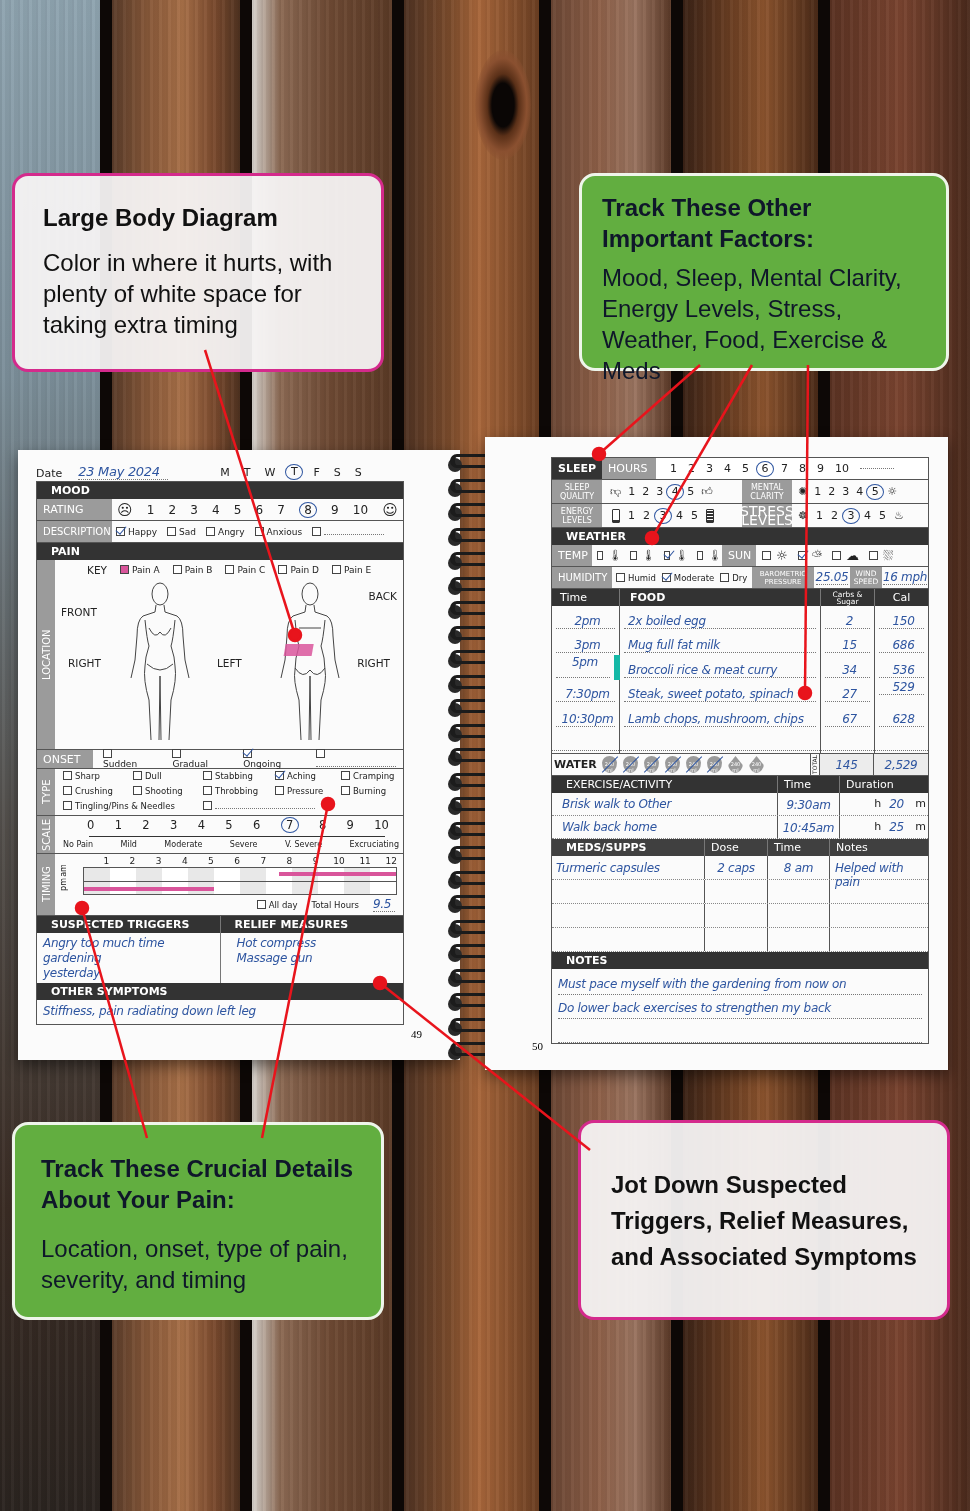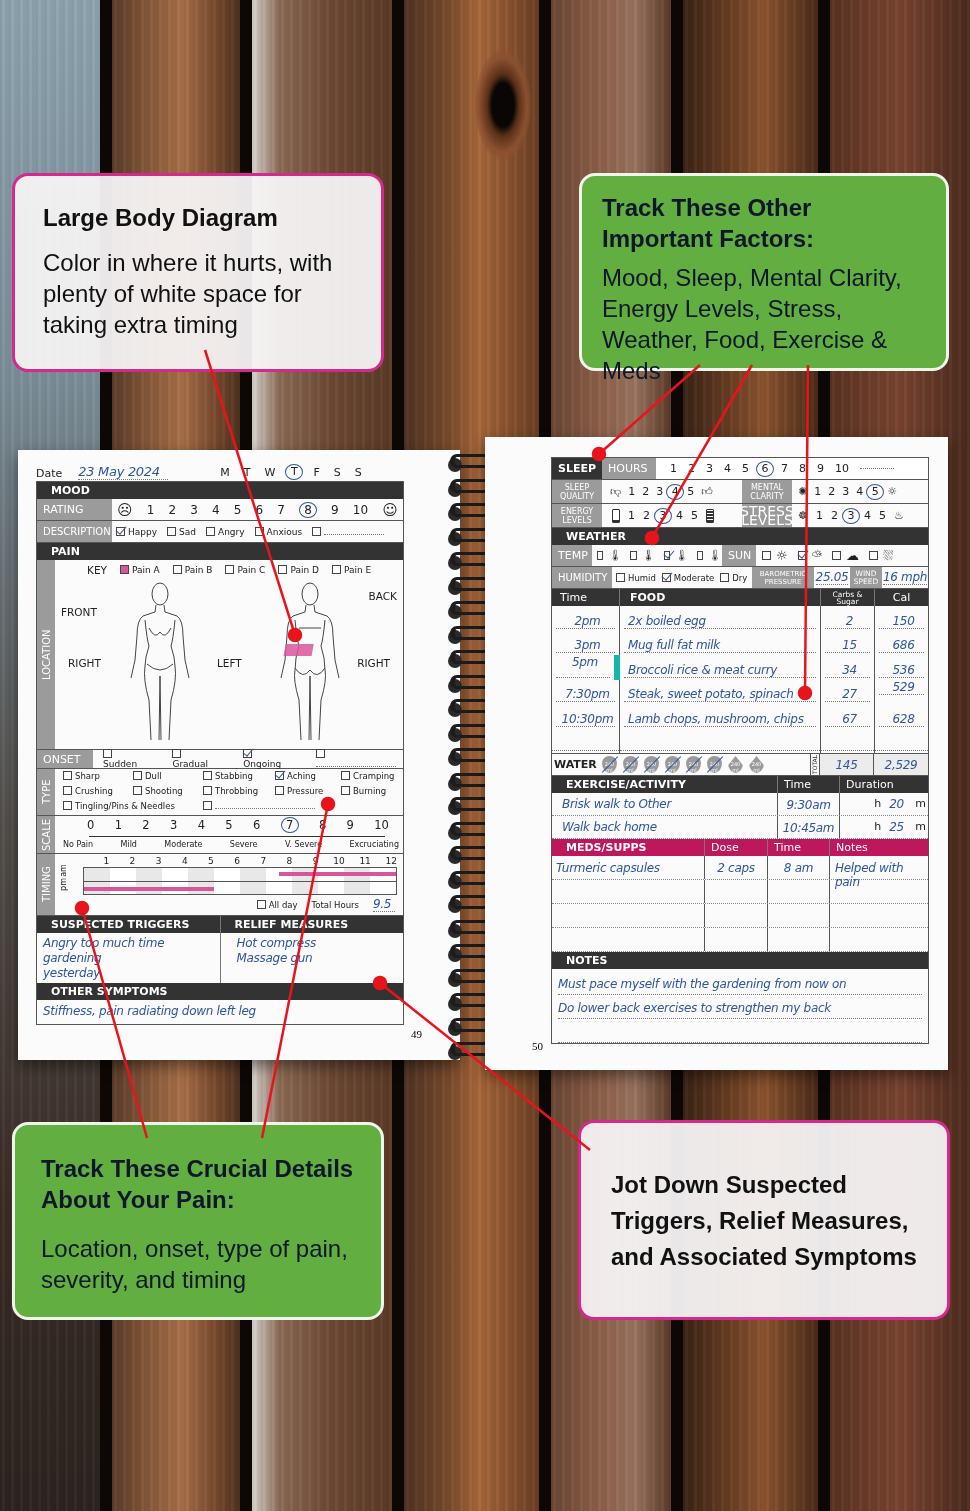--- a/index.html
+++ b/index.html
@@ -645,21 +645,21 @@
       <div style="width:10px;border-left:1px solid #555;border-right:1px solid #555;font-size:6px;writing-mode:vertical-rl;transform:rotate(180deg);text-align:center">TOTAL</div>
       <div style="width:54px;background:#ececec;display:flex;align-items:center;justify-content:center;border-right:1px solid #555">
           <span class="hand">145</span>
         </div>
       <div style="width:54px;background:#ececec;display:flex;align-items:center;justify-content:center">
           <span class="hand">2,529</span>
         </div>
     </div>
 
     <div style="display:flex;background:#333;color:#fff;height:17px;font-size:11px;line-height:17px">
-      <div style="width:225px;padding-left:14px;font-weight:700">EXERCISE/ACTIVITY</div>
+      <div style="width:225px;padding-left:14px;font-weight:400">EXERCISE/ACTIVITY</div>
       <div style="width:62px;padding-left:6px;border-left:1px solid #777">Time</div>
       <div style="flex:1;padding-left:6px;border-left:1px solid #777">Duration</div>
     </div>
     <div id="exercise-rows">
         <div style="display: flex; height: 23px; font-size: 12px; border-bottom: 1px dotted rgb(136, 136, 136);">
           <div style="width:225px;padding:4px 0 0 10px"><span class="hand">Brisk walk to Other</span></div>
           <div style="width:62px;border-left:1px solid #555;text-align:center;padding-top:5px"><span class="hand">9:30am</span></div>
           <div style="flex:1;border-left:1px solid #555;display:flex;justify-content:flex-end;gap:8px;padding:4px 2px 0 0;font-size:11px">
             <span>h</span>
             <span class="hand" style="width:18px">20</span>
@@ -670,21 +670,21 @@
           <div style="width:225px;padding:4px 0 0 10px"><span class="hand">Walk back home</span></div>
           <div style="width:62px;border-left:1px solid #555;text-align:center;padding-top:5px"><span class="hand">10:45am</span></div>
           <div style="flex:1;border-left:1px solid #555;display:flex;justify-content:flex-end;gap:8px;padding:4px 2px 0 0;font-size:11px">
             <span>h</span>
             <span class="hand" style="width:18px">25</span>
             <span>m</span>
           </div>
         </div>
       </div>
 
-    <div style="display:flex;background:#be185d;color:#fff;height:17px;font-size:11px;line-height:17px">
+    <div style="display:flex;background:#404040;color:#fff;height:17px;font-size:11px;line-height:17px">
       <div style="width:152px;padding-left:14px;font-weight:700">MEDS/SUPPS</div>
       <div style="width:63px;padding-left:6px;border-left:1px solid #777">Dose</div>
       <div style="width:62px;padding-left:6px;border-left:1px solid #777">Time</div>
       <div style="flex:1;padding-left:6px;border-left:1px solid #777">Notes</div>
     </div>
     <div id="meds-rows">
         <div style="display: flex; height: 24px; font-size: 12px; border-bottom: 1px dotted rgb(136, 136, 136);">
           <div style="width:152px;padding:5px 0 0 4px"><span class="hand">Turmeric capsules</span></div>
           <div style="width:63px;border-left:1px solid #555;text-align:center;padding-top:5px"><span class="hand">2 caps</span></div>
           <div style="width:62px;border-left:1px solid #555;text-align:center;padding-top:5px"><span class="hand">8 am</span></div>

